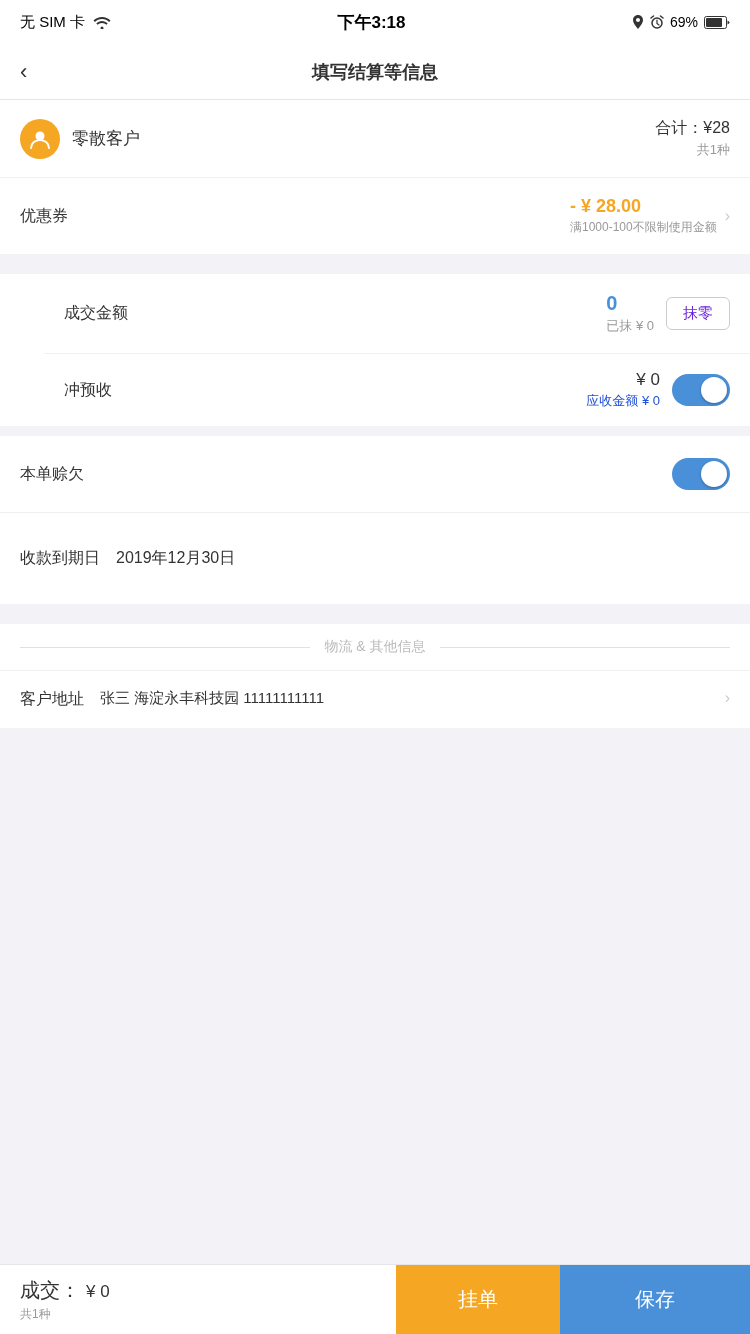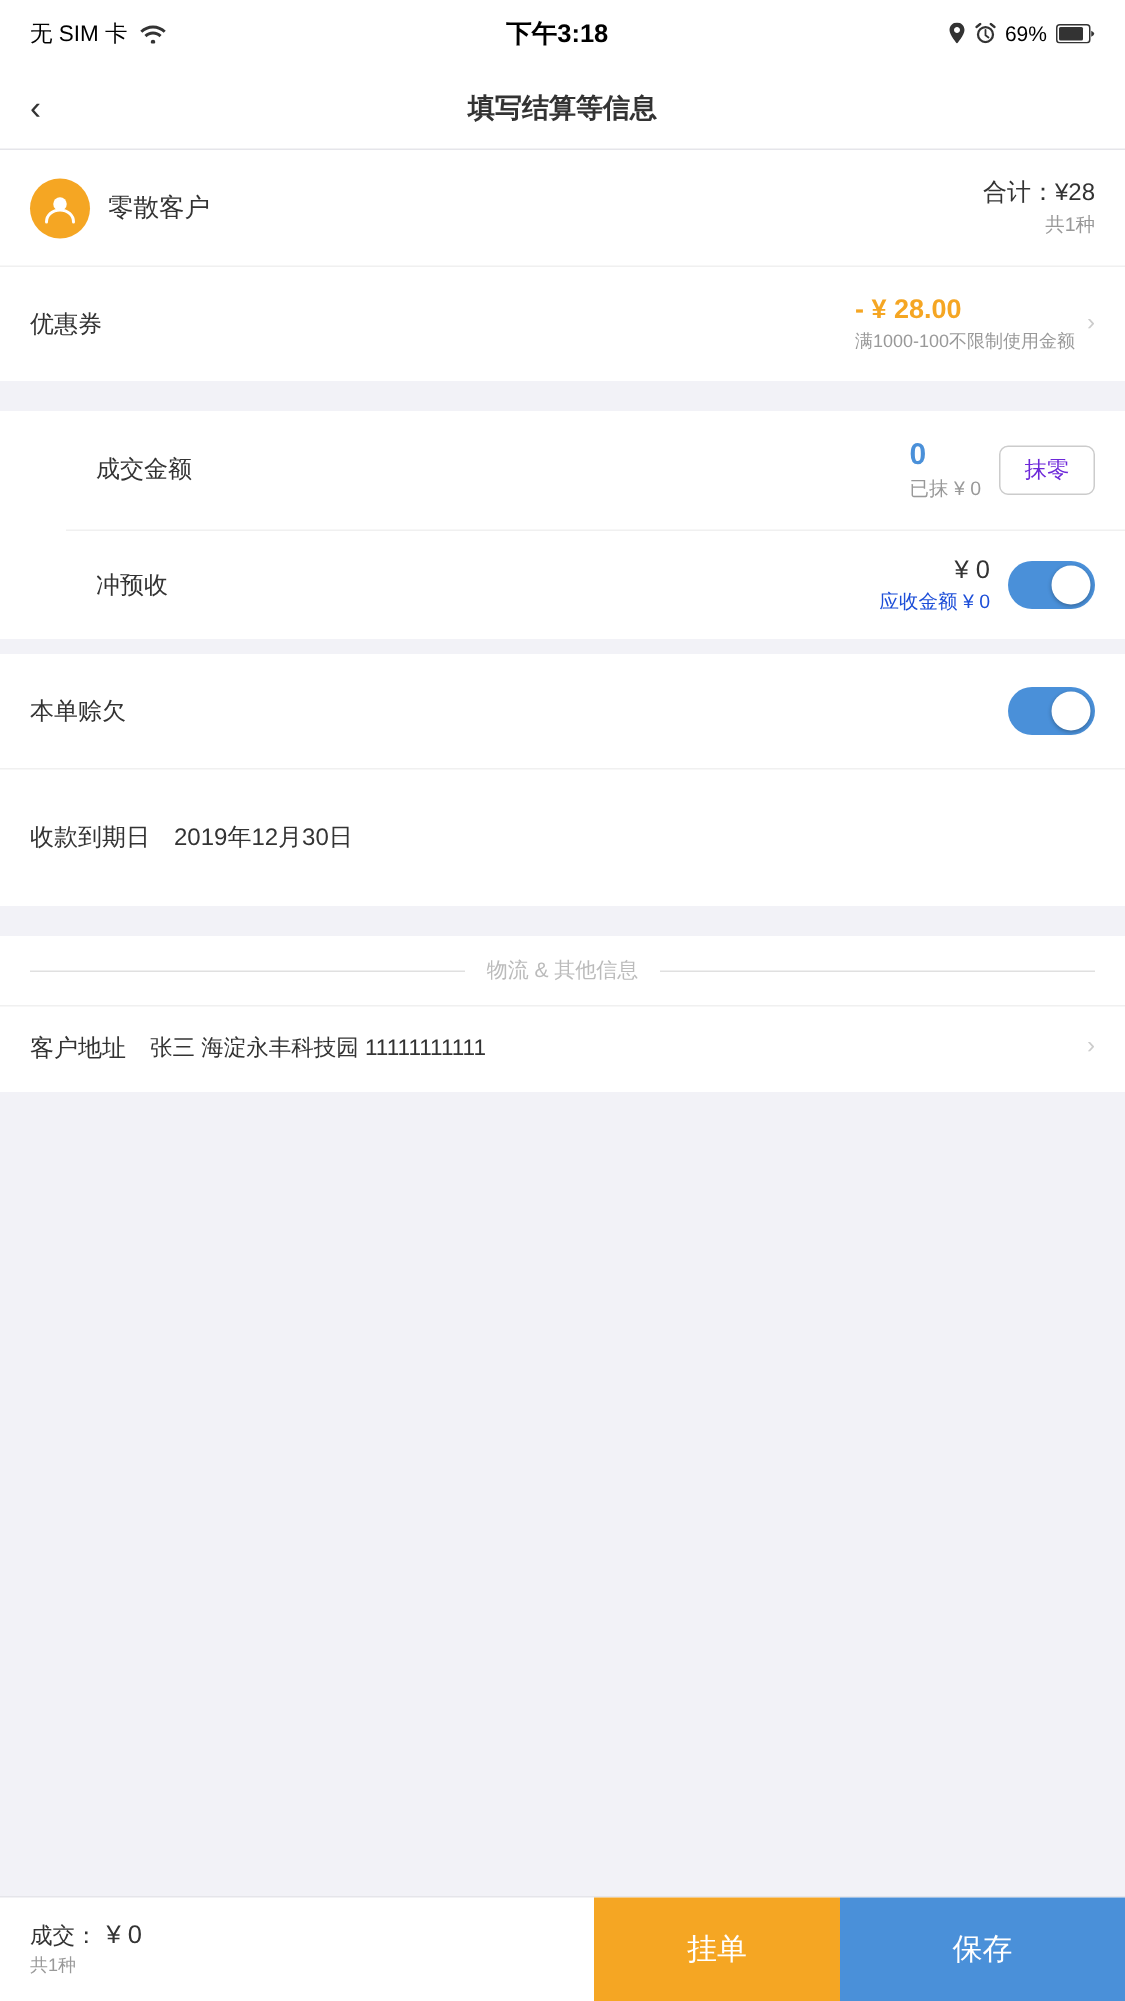--- a/index.html
+++ b/index.html
@@ -223,21 +223,21 @@
       height: 70px;
       display: flex;
       align-items: center;
       background: #fff;
       border-top: 1px solid #e5e5ea;
     }
     .bottom-info {
       flex: 1;
       padding: 0 20px;
     }
-    .bottom-deal { font-size: 15px; color: #333; }
+    .bottom-deal { font-size: 20px; color: #333; }
     .bottom-count { font-size: 12px; color: #999; margin-top: 2px; }
     .bottom-amount { font-size: 17px; color: #333; font-weight: 500; }
     .btn-hang {
       width: 164px; height: 70px;
       background: #f5a623;
       display: flex; align-items: center; justify-content: center;
       font-size: 20px; color: #fff; font-weight: 500;
       cursor: pointer;
     }
     .btn-save {

